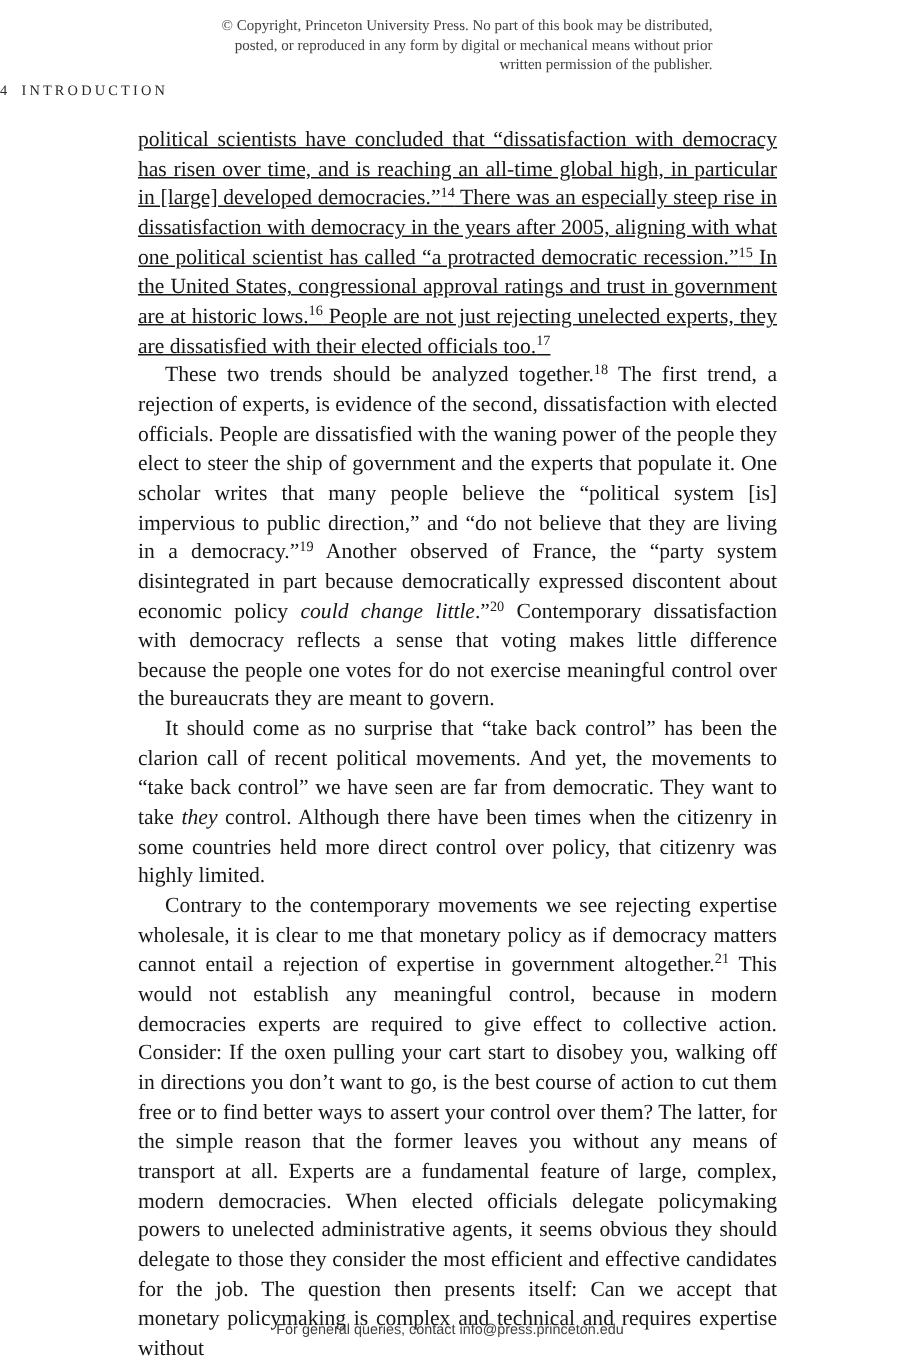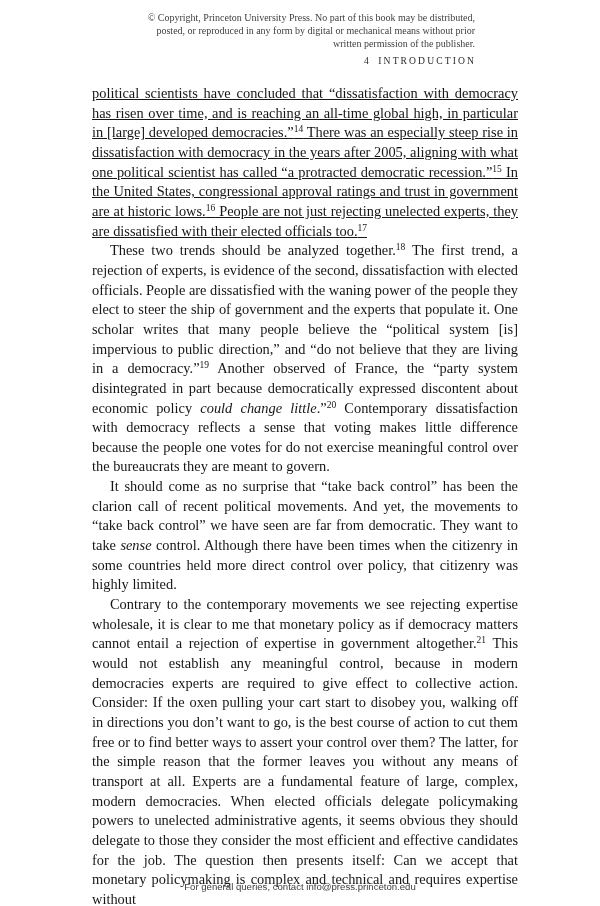--- a/index.html
+++ b/index.html
@@ -28,21 +28,21 @@
     color: #404040;
     text-align: right;
   }
 
   
   .running-head {
     position: absolute;
     left: 0;
     top: 55px;
     width: 476px;
-    text-align: right;
+    text-align: left;
     font-size: 9.6px;
     color: #2a2a2a;
   }
   .running-head .folio {
     letter-spacing: 0.5px;
   }
   .running-head .chapter-title {
     letter-spacing: 2.1px;
     margin-left: 9px;
   }
@@ -93,17 +93,17 @@
 
 <div class="copyright">© Copyright, Princeton University Press. No part of this book may be distributed, posted, or reproduced in any form by digital or mechanical means without prior written permission of the publisher.</div>
 
 <div class="running-head">
   <span class="folio">4</span><span class="chapter-title">INTRODUCTION</span>
 </div>
 
 <div class="text-column" id="text-column">
     <p class="no-indent">political scientists have concluded that “dissatisfaction with democracy has risen over time, and is reaching an all-time global high, in particular in [large] developed democracies.”<sup>14</sup> There was an especially steep rise in dissatisfaction with democracy in the years after 2005, aligning with what one political scientist has called “a protracted democratic recession.”<sup>15</sup> In the United States, congressional approval ratings and trust in government are at historic lows.<sup>16</sup> People are not just rejecting unelected experts, they are dissatisfied with their elected officials too.<sup>17</sup></p>
     <p>These two trends should be analyzed together.<sup>18</sup> The first trend, a rejection of experts, is evidence of the second, dissatisfaction with elected officials. People are dissatisfied with the waning power of the people they elect to steer the ship of government and the experts that populate it. One scholar writes that many people believe the “political system [is] impervious to public direction,” and “do not believe that they are living in a democracy.”<sup>19</sup> Another observed of France, the “party system disintegrated in part because democratically expressed discontent about economic policy <em>could change little</em>.”<sup>20</sup> Contemporary dissatisfaction with democracy reflects a sense that voting makes little difference because the people one votes for do not exercise meaningful control over the bureaucrats they are meant to govern.</p>
-    <p>It should come as no surprise that “take back control” has been the clarion call of recent political movements. And yet, the movements to “take back control” we have seen are far from democratic. They want to take <em>sense</em> control. Although there have been times when the citizenry in some countries held more direct control over policy, that citizenry was highly limited.</p>
+    <p>It should come as no surprise that “take back control” has been the clarion call of recent political movements. And yet, the movements to “take back control” we have seen are far from democratic. They want to take <em>they</em> control. Although there have been times when the citizenry in some countries held more direct control over policy, that citizenry was highly limited.</p>
     <p>Contrary to the contemporary movements we see rejecting expertise wholesale, it is clear to me that monetary policy as if democracy matters cannot entail a rejection of expertise in government altogether.<sup>21</sup> This would not establish any meaningful control, because in modern democracies experts are required to give effect to collective action. Consider: If the oxen pulling your cart start to disobey you, walking off in directions you don’t want to go, is the best course of action to cut them free or to find better ways to assert your control over them? The latter, for the simple reason that the former leaves you without any means of transport at all. Experts are a fundamental feature of large, complex, modern democracies. When elected officials delegate policymaking powers to unelected administrative agents, it seems obvious they should delegate to those they consider the most efficient and effective candidates for the job. The question then presents itself: Can we accept that monetary policymaking is complex and technical and requires expertise without</p>
   </div>
 
 <div class="footer">For general queries,  contact info@press.princeton.edu</div>
 
 </body></html>

